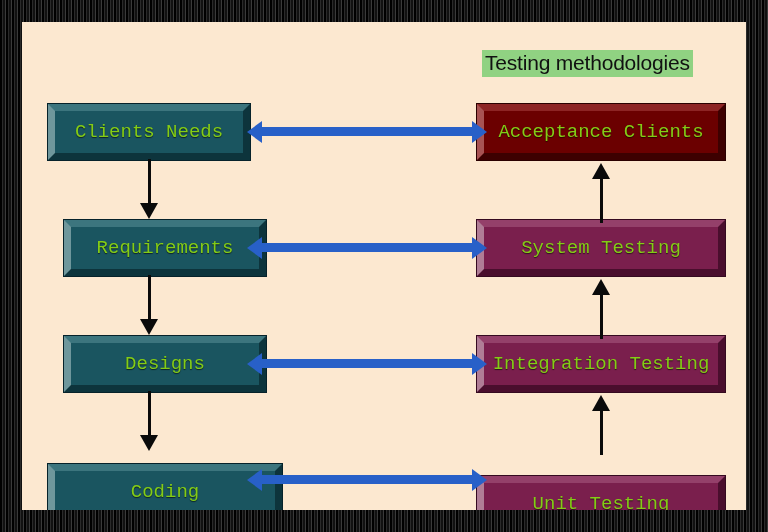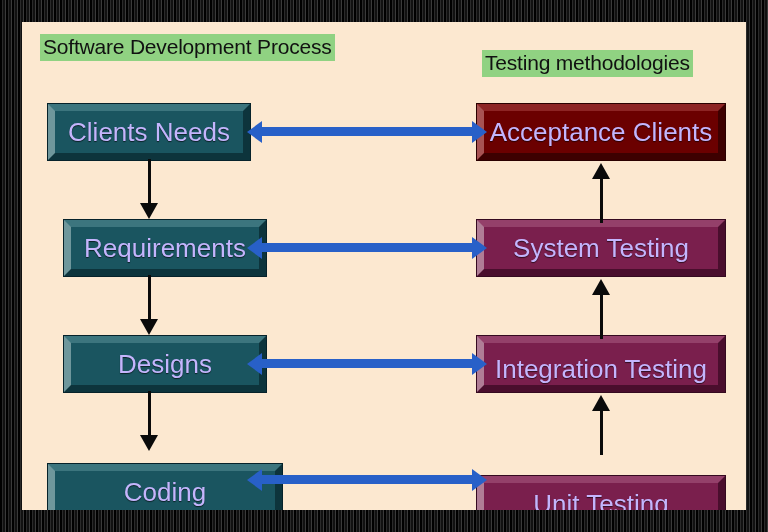--- a/index.html
+++ b/index.html
@@ -30,24 +30,25 @@
     white-space:nowrap;
     letter-spacing:-0.2px;
   }
   #title-left{left:18px;top:12px;}
   #title-right{left:460px;top:12px;margin-top:16px;}
 
   
   .node{
     position:absolute;
     display:flex;align-items:center;justify-content:center;
-    color:#c4b5fd;
-    font-size:26px;
+    color:#84cc16;
+    font-size:19px;
     white-space:nowrap;
     box-sizing:border-box;
+    font-family:Liberation Mono, monospace;
   }
   .node .lbl{position:relative;z-index:3;text-shadow:0 1px 1px rgba(0,0,0,.6);}
 
   
   .node.teal{
     background:#1a5560;
     border-top:7px solid #3c757e;
     border-left:7px solid #6f979c;
     border-right:7px solid #0d343c;
     border-bottom:7px solid #0d343c;
@@ -92,21 +93,20 @@
     border-top:11px solid transparent;border-bottom:11px solid transparent;
     border-left:15px solid #2860c8;
   }
 </style>
 </head>
 <body>
 
 <div id="frame">
   <div id="canvas">
 
-    <div class="title" id="title-left">Software Development Process</div>
     <div class="title" id="title-right">Testing methodologies</div>
 
     <div class="vline" style="left:126px;top:137px;height:46px;"></div>
     <div class="vhead down" style="left:118px;top:181px;"></div>
 
     <div class="vline" style="left:126px;top:253px;height:46px;"></div>
     <div class="vhead down" style="left:118px;top:297px;"></div>
 
     <div class="vline" style="left:126px;top:369px;height:46px;"></div>
     <div class="vhead down" style="left:118px;top:413px;"></div>
@@ -153,21 +153,21 @@
     </div>
 
     <div class="node darkred" style="left:455px;top:82px;width:248px;height:56px;">
       <span class="lbl">Acceptance Clients</span>
     </div>
 
     <div class="node magenta" style="left:455px;top:198px;width:248px;height:56px;">
       <span class="lbl">System Testing</span>
     </div>
 
-    <div class="node magenta" style="left:455px;top:314px;width:248px;height:56px;align-items:flex-end;">
+    <div class="node magenta" style="left:455px;top:314px;width:248px;height:56px;">
       <span class="lbl">Integration Testing</span>
     </div>
 
     <div class="node magenta" style="left:455px;top:454px;width:248px;height:56px;">
       <span class="lbl">Unit Testing</span>
     </div>
 
   </div>
 </div>
 

